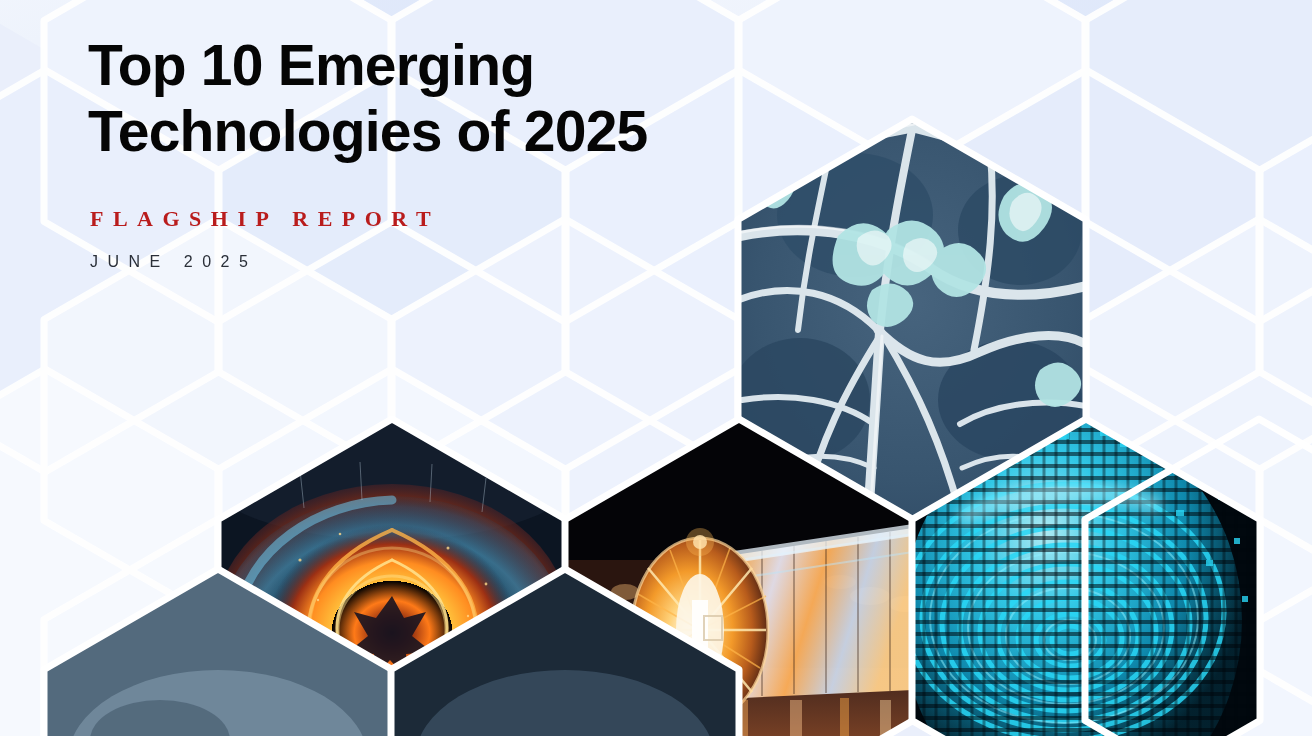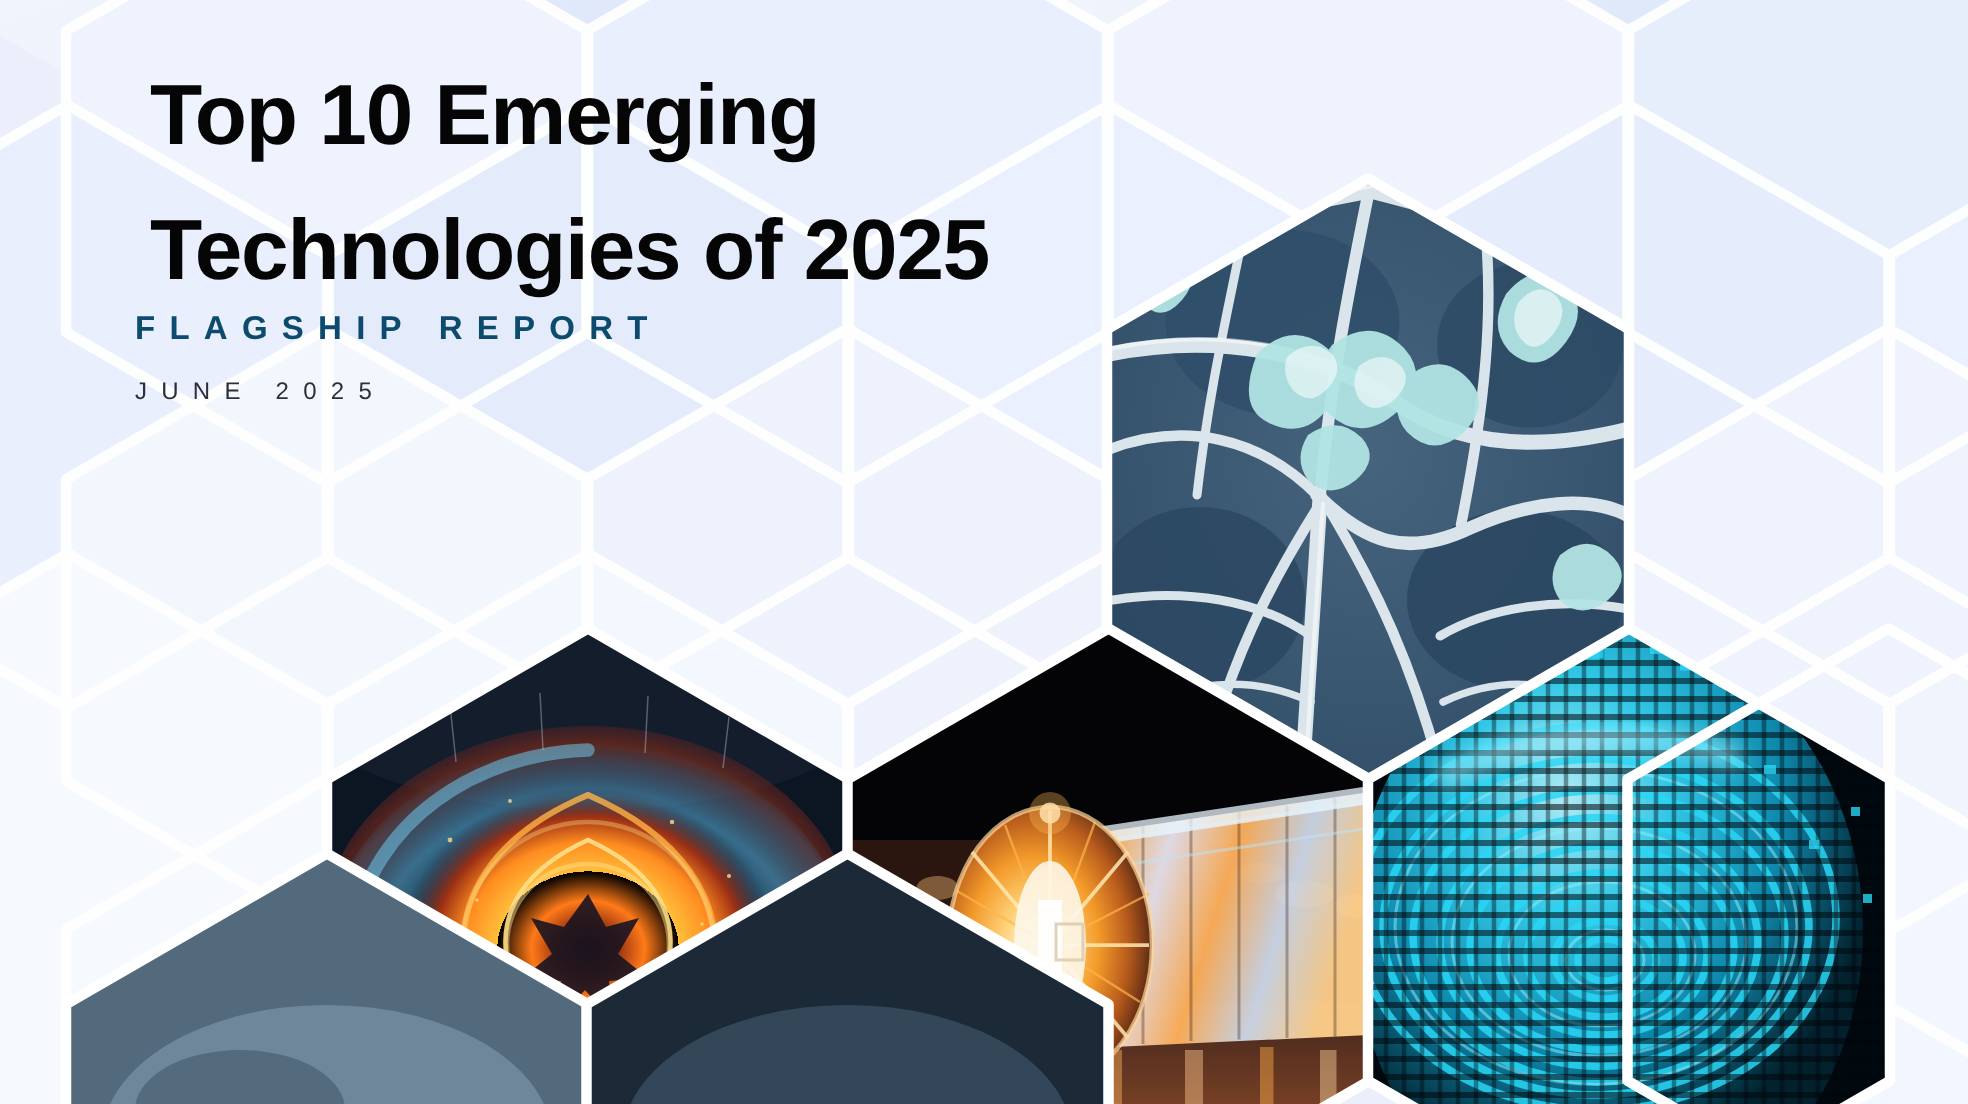--- a/index.html
+++ b/index.html
@@ -12,27 +12,27 @@
   #cover{
     position:absolute;inset:0;width:1312px;height:736px;overflow:hidden;
     background:#eaeffb;
   }
   #hexcanvas{position:absolute;left:0;top:0;width:1312px;height:736px;}
 
   .text-layer{position:absolute;left:0;top:0;width:1312px;height:736px;pointer-events:none;}
 
   #title{
     position:absolute;left:88px;top:32px;width:700px;
-    font-size:57px;line-height:90px;font-weight:700;color:#050505;
-    letter-spacing:-0.8px;white-space:pre-line;margin-left:12px;
+    font-size:57px;line-height:66px;font-weight:700;color:#050505;
+    letter-spacing:-0.8px;white-space:pre-line;
     -webkit-font-smoothing:antialiased;
   }
   #report-label{
     position:absolute;left:90px;top:206px;
-    font-size:22px;font-weight:700;color:#0c4a6e;letter-spacing:9.5px;
+    font-size:22px;font-weight:700;color:#b91c1c;letter-spacing:9.5px;font-family:Liberation Serif, serif;
   }
   #report-date{
     position:absolute;left:90px;top:253px;
     font-size:16px;font-weight:400;color:#2a2f38;letter-spacing:9.5px;
   }
 </style>
 </head>
 <body>
 
 <div id="cover">

